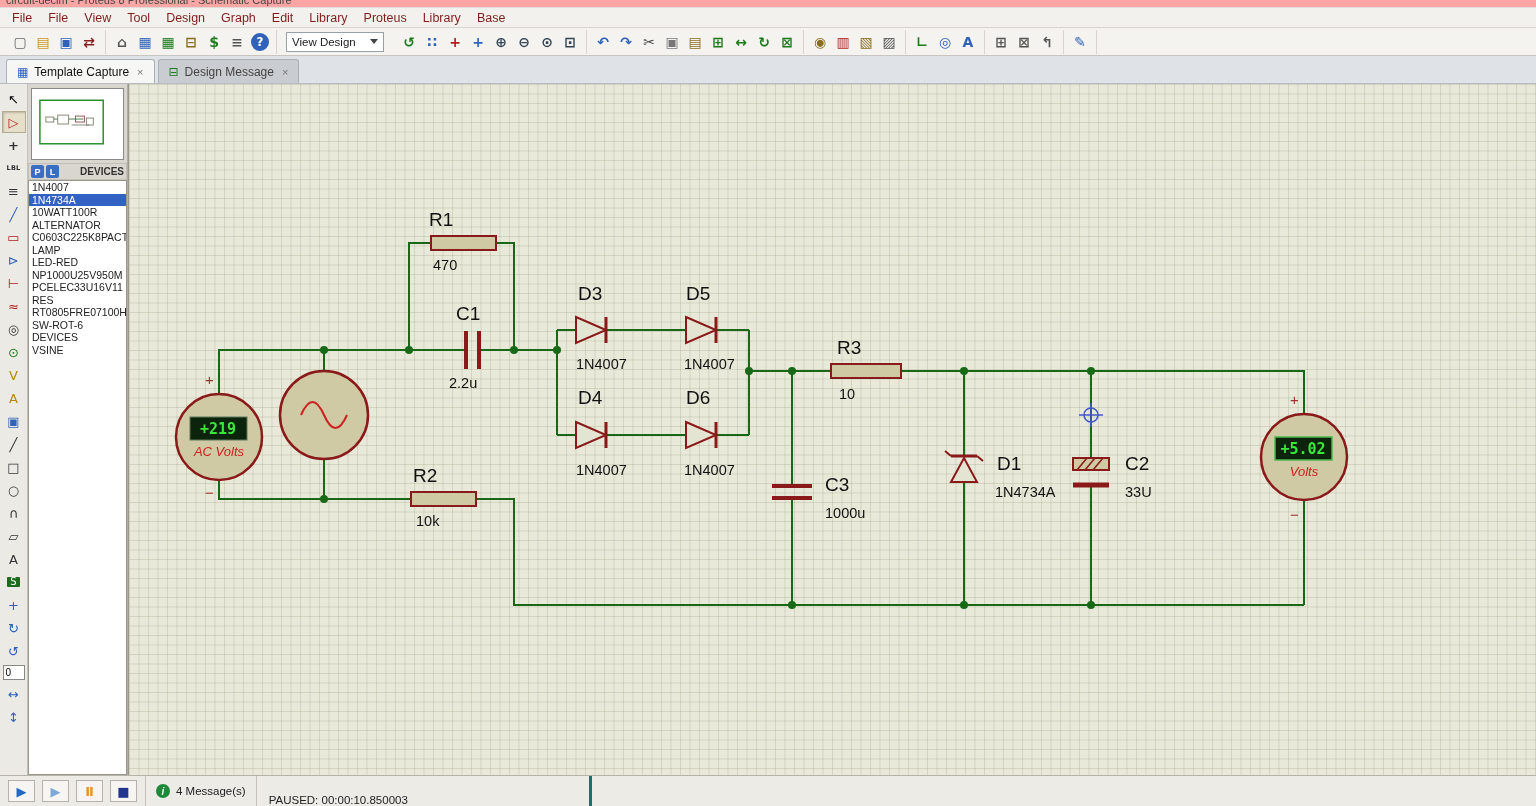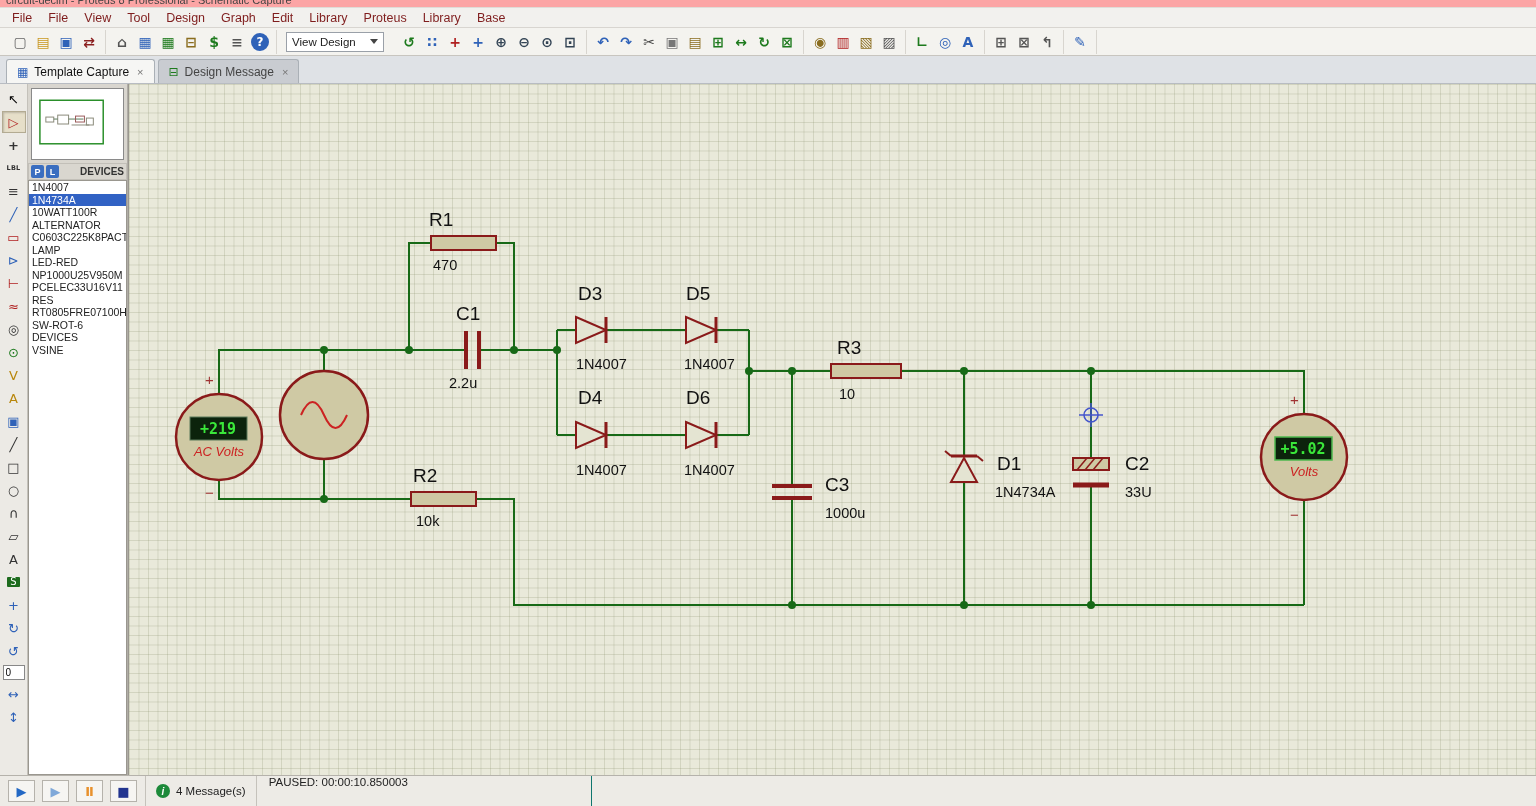--- a/index.html
+++ b/index.html
@@ -62,21 +62,21 @@
   .schematic .meter-label { font-style:italic; fill:#cc2222; font-size:13px; }
   .schematic .pm { font-size:15px; fill:#a03333; }
 
   
   .statusbar { height:31px; background:#edebe6; border-top:1px solid #b5b2ab; display:flex; align-items:stretch; font-size:11.5px; }
   .sim-controls { display:flex; align-items:center; gap:7px; padding:0 8px; border-right:1px solid #c5c2bb; }
   .sim-btn { width:27px; height:22px; background:#f6f5f2; border:1px solid #b5b2ab; display:flex; align-items:center; justify-content:center; }
   .sim-btn .glyph { font-family:"DejaVu Sans",sans-serif; font-size:13px; font-weight:bold; line-height:1; }
   .msg-seg { display:flex; align-items:center; gap:6px; padding:0 10px; border-right:1px solid #c5c2bb; min-width:105px; }
   .info-icon { width:14px; height:14px; border-radius:50%; background:#1d8a3a; color:#fff; font-size:10px; font-style:italic; font-weight:bold; display:flex; align-items:center; justify-content:center; }
-  .status-seg { display:flex; align-items:flex-start; padding:0 12px; min-width:335px; border-right:1px solid #0f766e; }
+  .status-seg { display:flex; align-items:flex-end; padding:0 12px; min-width:335px; border-right:3px solid #0f766e; }
   .status-fill { flex:1; }
 </style>
 </head>
 <body>
 
 <div id="app">
 
   <div class="titlebar">
     <span class="title-text">circuit-decim - Proteus 8 Professional - Schematic Capture</span>
   </div>

